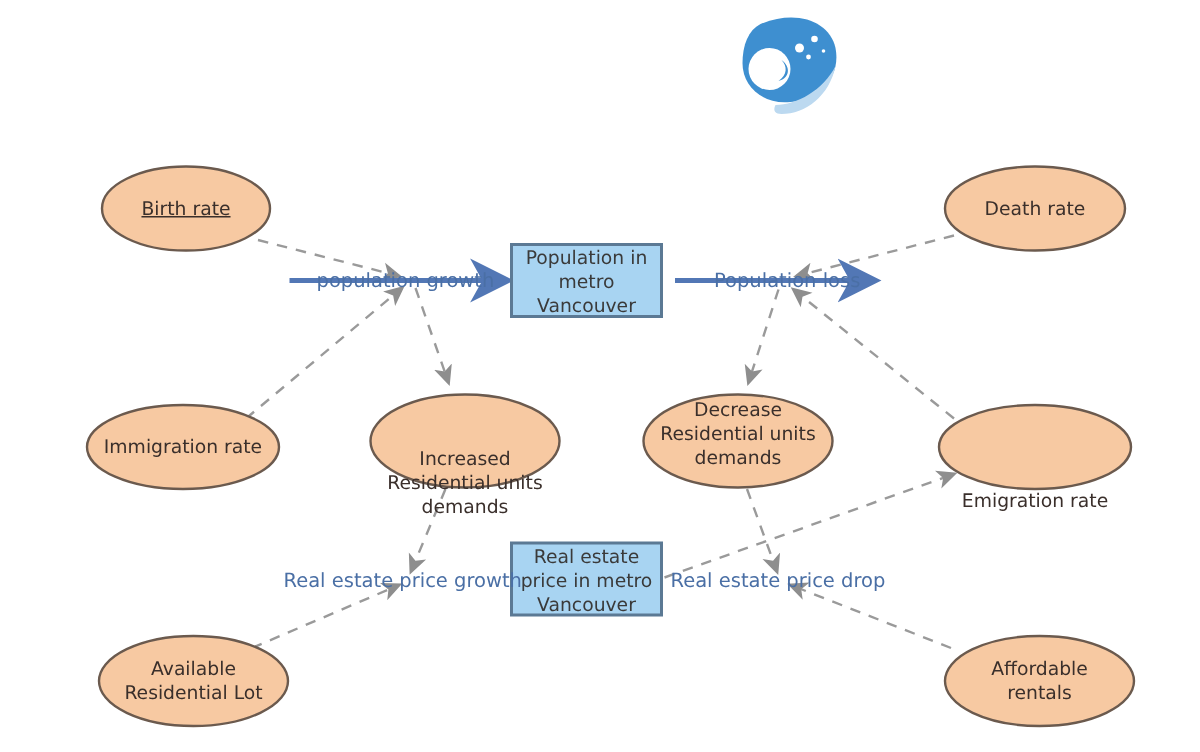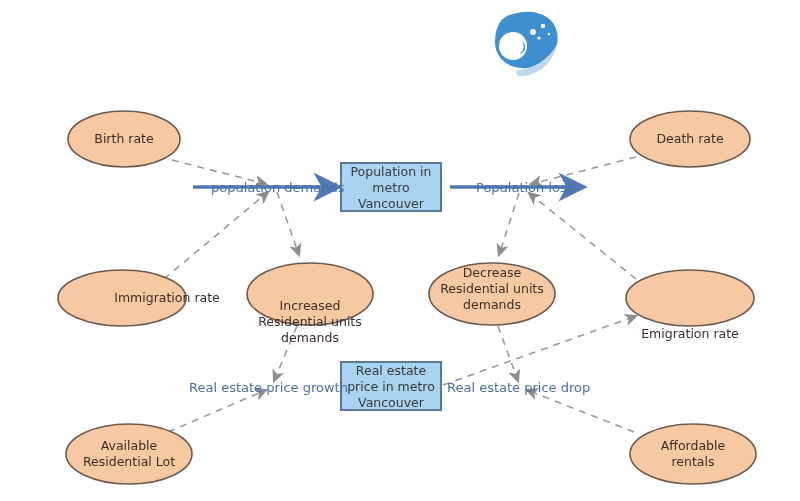--- a/index.html
+++ b/index.html
@@ -86,38 +86,38 @@
   <path d="M20,8 C44,-2 66,6 70,24 C74,44 58,58 40,60 C22,62 8,50 8,34 C8,22 12,12 20,8 Z" fill="#3e8fd0"></path>
   <path d="M30,62 C44,62 62,52 70,36 C66,56 50,68 34,68 C30,68 28,66 30,62 Z" fill="#bcd9f0"></path>
   <circle cx="26" cy="38" r="14" fill="#ffffff"></circle>
   <path d="M34,32 C40,36 40,44 32,46 C38,42 38,36 34,32 Z" fill="#3e8fd0"></path>
   <circle cx="46" cy="24" r="3" fill="#ffffff"></circle>
   <circle cx="56" cy="18" r="2.2" fill="#ffffff"></circle>
   <circle cx="52" cy="30" r="1.6" fill="#ffffff"></circle>
   <circle cx="62" cy="26" r="1.2" fill="#ffffff"></circle>
 </svg>
 
-<div class="node-label ellipse-label" style="left:68px;top:131px;width:112px;">Birth rate</div>
+<div class="node-label ellipse-label" style="left:68px;top:131px;width:112px;text-decoration:underline;">Birth rate</div>
 <div class="node-label ellipse-label" style="left:630px;top:131px;width:120px;">Death rate</div>
-<div class="node-label ellipse-label" style="left:58px;top:290px;width:128px;padding-left:45px;">Immigration rate</div>
+<div class="node-label ellipse-label" style="left:58px;top:290px;width:128px;">Immigration rate</div>
 <div class="node-label ellipse-label" style="left:626px;top:290px;width:128px;margin-top:36px;">Emigration rate</div>
 <div class="node-label ellipse-label" style="left:247px;top:265px;width:126px;margin-top:33px;">Increased
 Residential units
 demands</div>
 <div class="node-label ellipse-label" style="left:429px;top:265px;width:126px;">Decrease
 Residential units
 demands</div>
 <div class="node-label ellipse-label" style="left:66px;top:438px;width:126px;">Available
 Residential Lot</div>
 <div class="node-label ellipse-label" style="left:630px;top:438px;width:126px;">Affordable
 rentals</div>
 
 <div class="node-label box-label" style="left:336px;top:164px;width:110px;text-align:center;">Population in
 metro
 Vancouver</div>
 <div class="node-label box-label" style="left:336px;top:363px;width:110px;">Real estate
 price in metro
 Vancouver</div>
 
-<div class="edge-label" style="left:211px;top:181px;">population demands</div>
+<div class="edge-label" style="left:211px;top:181px;">population growth</div>
 <div class="edge-label" style="left:476px;top:181px;">Population loss</div>
 <div class="edge-label" style="left:189px;top:381px;">Real estate price growth</div>
 <div class="edge-label" style="left:447px;top:381px;">Real estate price drop</div>
 
 </body></html>

